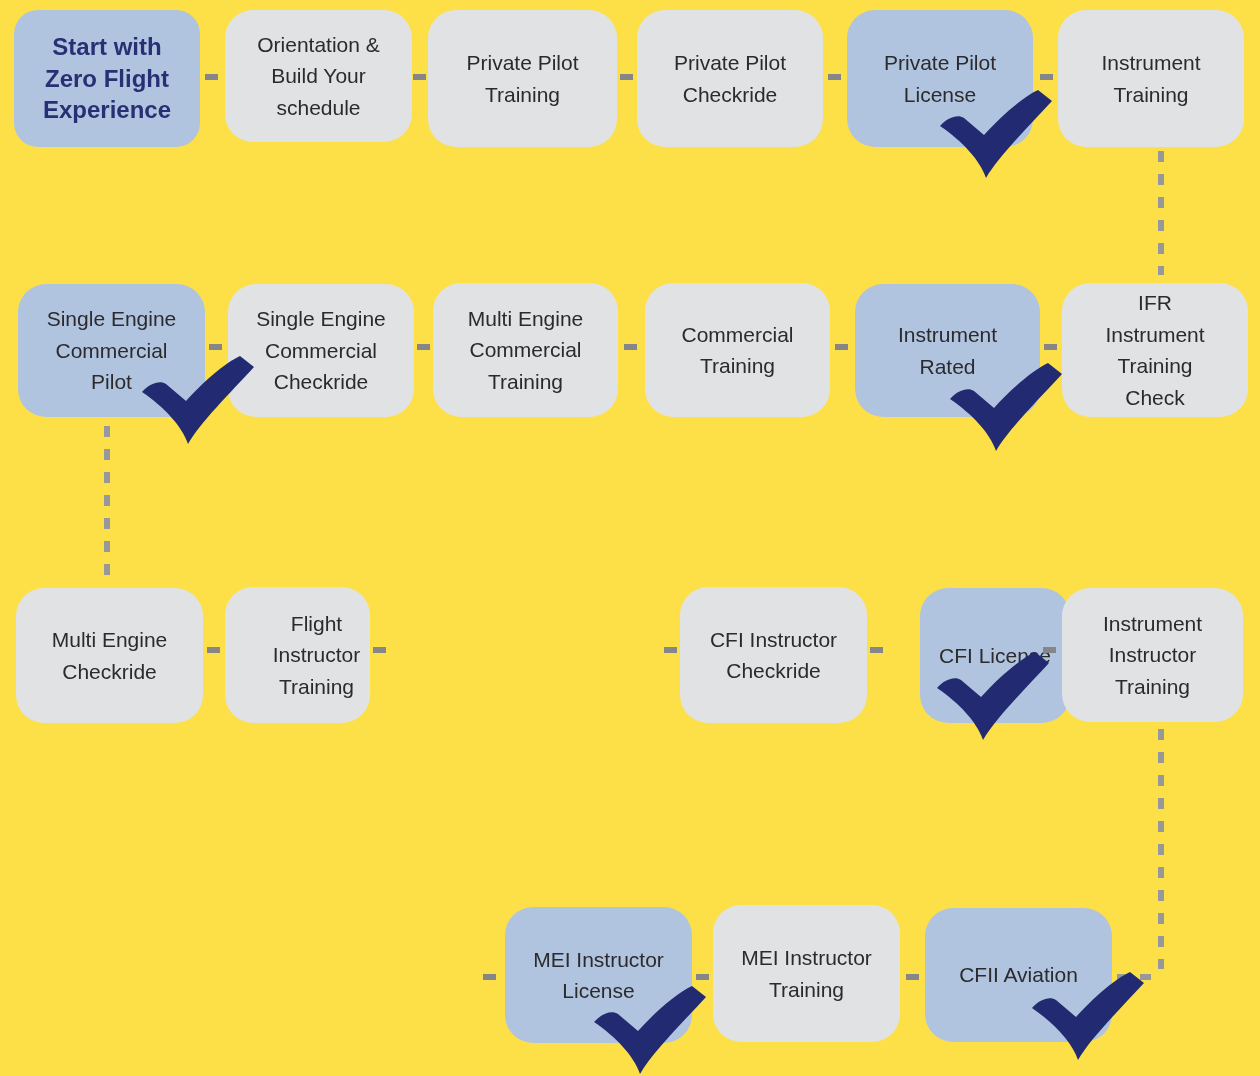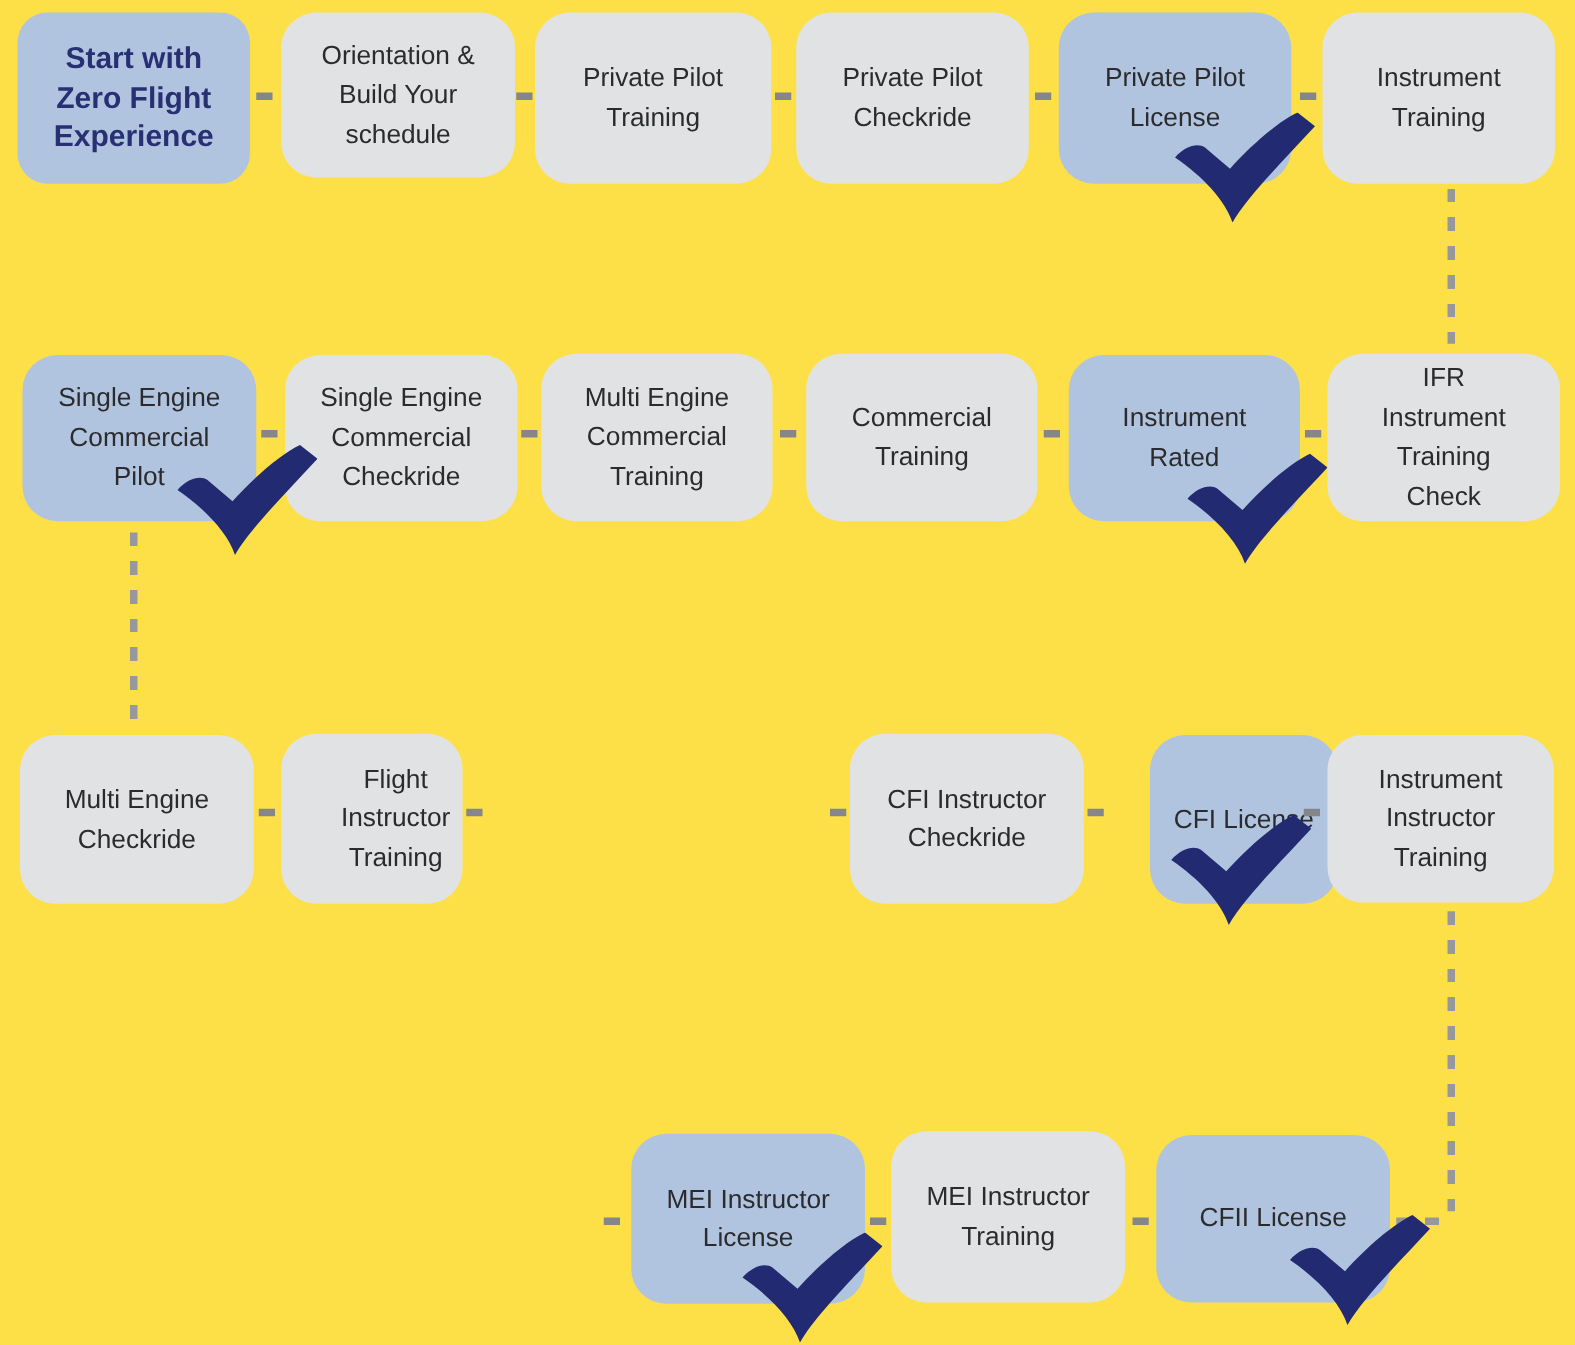--- a/index.html
+++ b/index.html
@@ -70,21 +70,21 @@
     <div class="node gray" style="left: 680px; top: 587px; width: 187px; height: 136px;"><span>CFI Instructor
 Checkride</span></div>
     <div class="node blue" style="left: 920px; top: 588px; width: 150px; height: 135px;"><span>CFI License</span></div>
     <div class="node gray" style="left: 1062px; top: 588px; width: 181px; height: 134px;"><span>Instrument
 Instructor
 Training</span></div>
     <div class="node blue" style="left: 505px; top: 907px; width: 187px; height: 136px;"><span>MEI Instructor
 License</span></div>
     <div class="node gray" style="left: 713px; top: 905px; width: 187px; height: 137px;"><span>MEI Instructor
 Training</span></div>
-    <div class="node blue" style="left: 925px; top: 908px; width: 187px; height: 134px;"><span>CFII License</span></div>
+    <div class="node blue" style="left: 925px; top: 908px; width: 187px; height: 134px;"><span>CFII Aviation</span></div>
     <div class="dash" style="left: 205px; top: 74px; background: rgb(133, 134, 138);"></div>
     <div class="dash" style="left: 413px; top: 74px; background: rgb(133, 134, 138);"></div>
     <div class="dash" style="left: 620px; top: 74px; background: rgb(133, 134, 138);"></div>
     <div class="dash" style="left: 828px; top: 74px; background: rgb(133, 134, 138);"></div>
     <div class="dash" style="left: 1040px; top: 74px; background: rgb(133, 134, 138);"></div>
     <div class="dash" style="left: 209px; top: 344px; background: rgb(133, 134, 138);"></div>
     <div class="dash" style="left: 417px; top: 344px; background: rgb(133, 134, 138);"></div>
     <div class="dash" style="left: 624px; top: 344px; background: rgb(133, 134, 138);"></div>
     <div class="dash" style="left: 835px; top: 344px; background: rgb(133, 134, 138);"></div>
     <div class="dash" style="left: 1044px; top: 344px; background: rgb(133, 134, 138);"></div>

